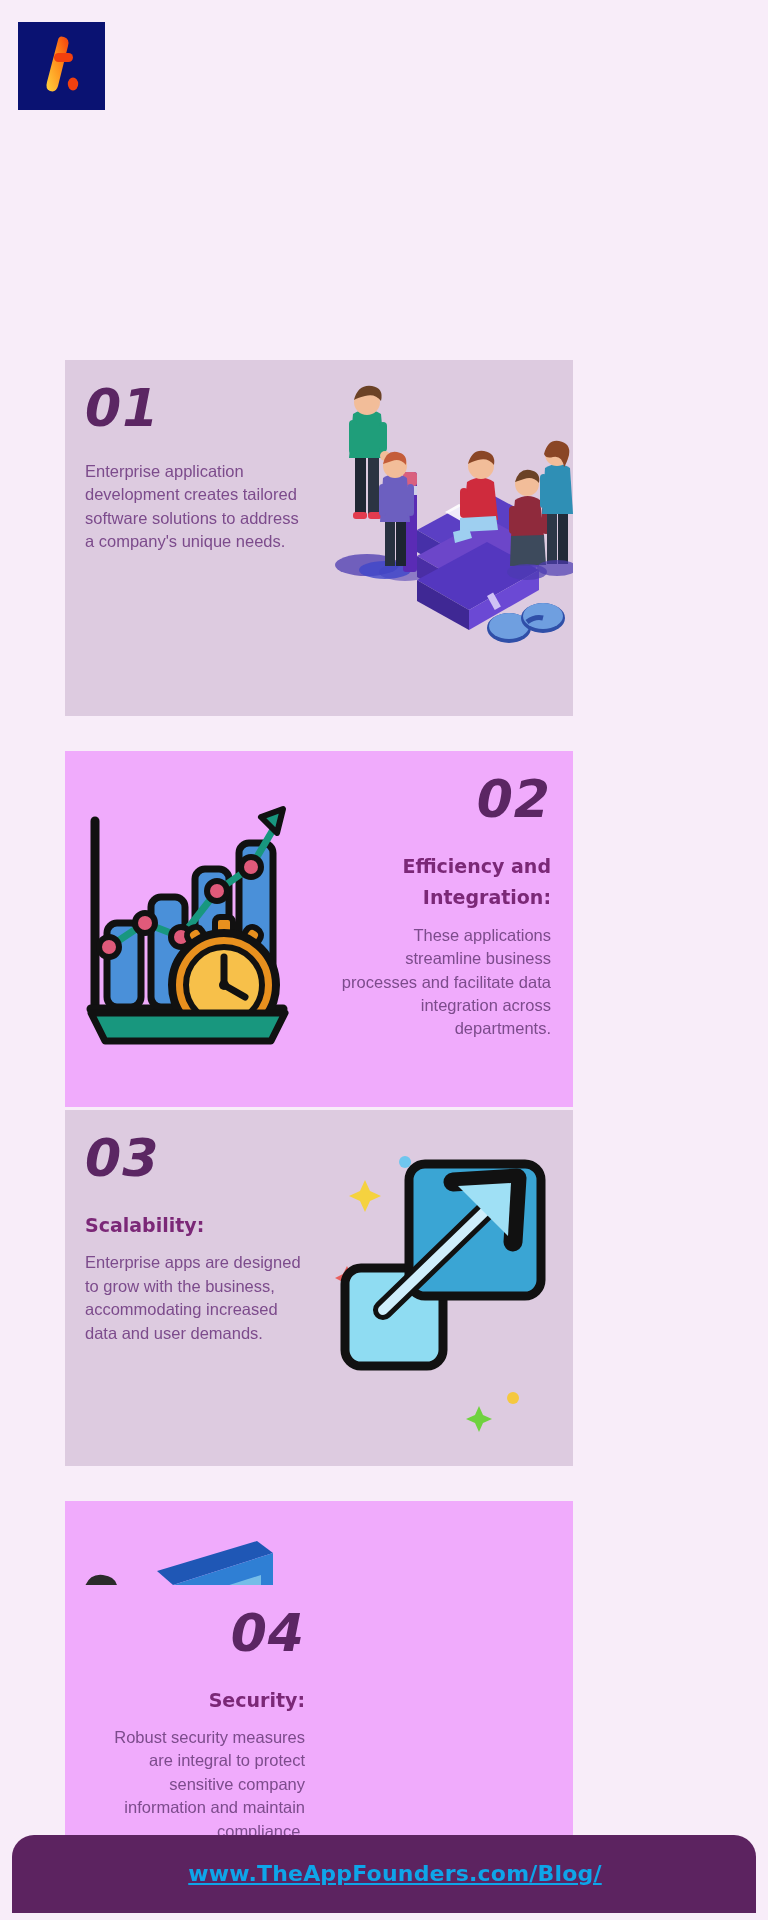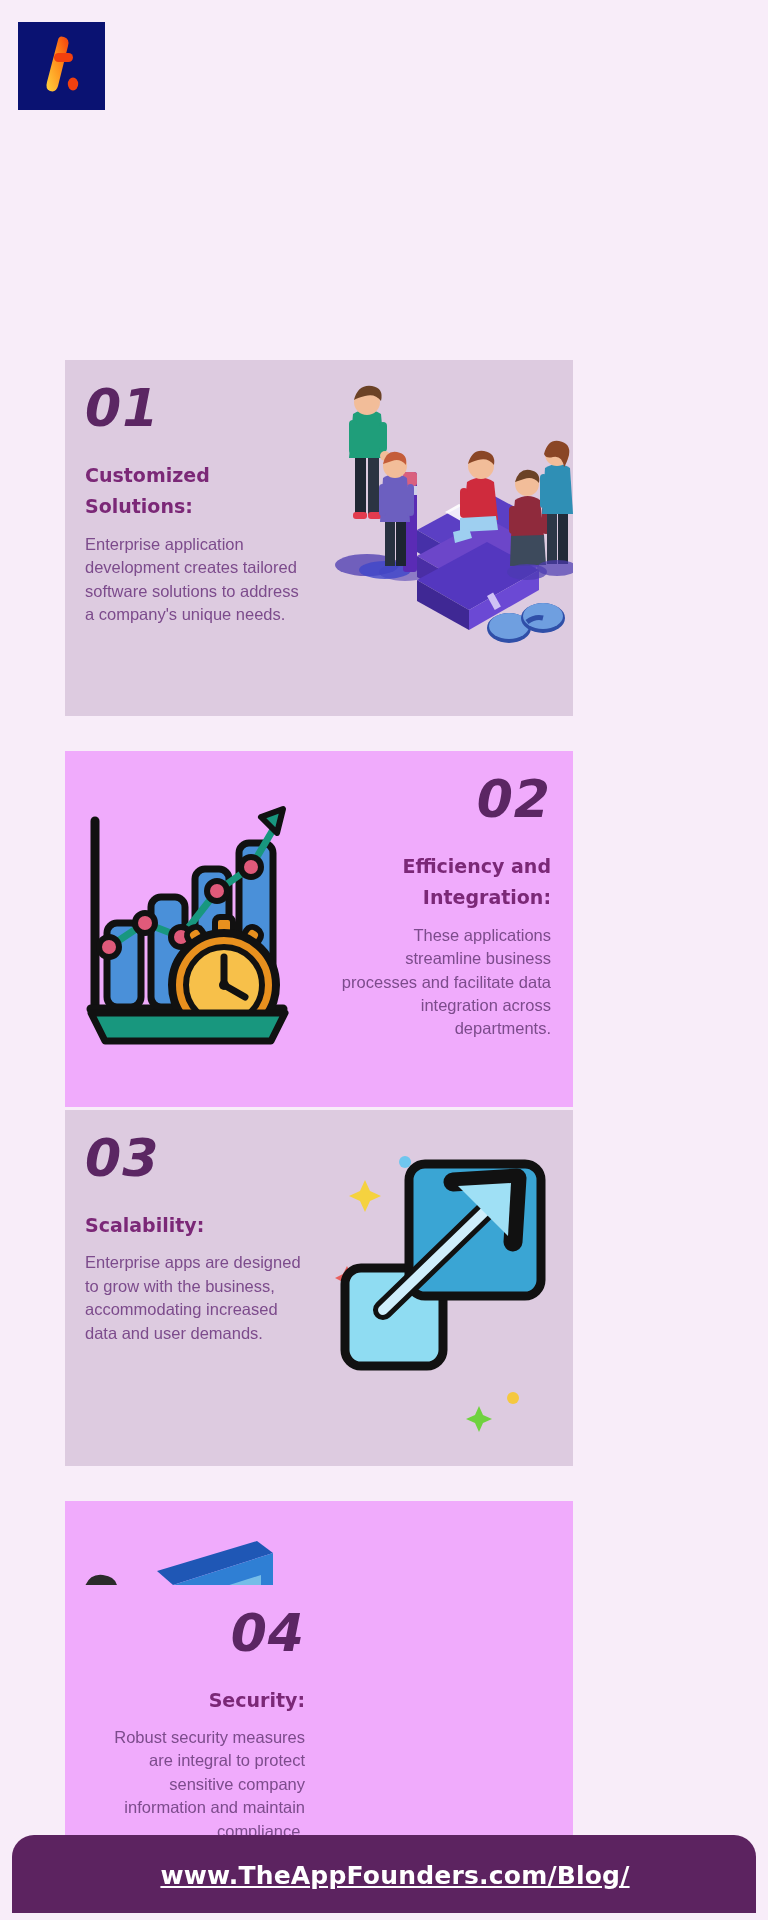--- a/index.html
+++ b/index.html
@@ -76,24 +76,24 @@
 
   
   .footer {
     position: absolute; left: 12px; top: 1835px; width: 744px; height: 78px;
     background: #5c2360;
     border-radius: 22px 22px 0 0;
     display: flex; align-items: flex-start; justify-content: center;
     padding-top: 26px;
   }
   .footer-url {
-    color: #ffffff;
+    color: #0ea5e9;
     font-family: "DejaVu Sans", sans-serif;
     font-weight: 700;
-    font-size: 25px;
+    font-size: 22px;
     letter-spacing: 0.2px;
     margin-left: 22px;
   }
 
   svg { display: block; }
 </style>
 </head>
 <body>
 
 <div class="page">
@@ -111,21 +111,20 @@
         <path d="M40 18 L29 60 Q27 67 32 69 Q38 71 40 64 L50 24 Q52 17 46 15 Q41 13 40 18 Z" fill="url(#lg)"></path>
         <rect x="36" y="31" width="19" height="9" rx="4.5" fill="#f2400e"></rect>
         <ellipse cx="55" cy="62" rx="5.2" ry="6.4" fill="#f2400e"></ellipse>
       </svg>
     </div>
   </div>
 
   <div class="card light c1">
     <div class="txt-col">
       <div class="num">01</div>
-      <div class="card-title">Customized Solutions:</div>
       <div class="card-body">Enterprise application development creates tailored software solutions to address a company's unique needs.</div>
     </div>
     <div class="art-col">
       <svg viewBox="0 0 246 356" width="246" height="356">
 
         <ellipse cx="40" cy="205" rx="32" ry="11" fill="#4b3bb0" opacity=".75"></ellipse>
         <ellipse cx="78" cy="212" rx="26" ry="9" fill="#4b3bb0" opacity=".55"></ellipse>
         <ellipse cx="58" cy="210" rx="26" ry="9" fill="#3f46c9" opacity=".8"></ellipse>
 
         <g>

